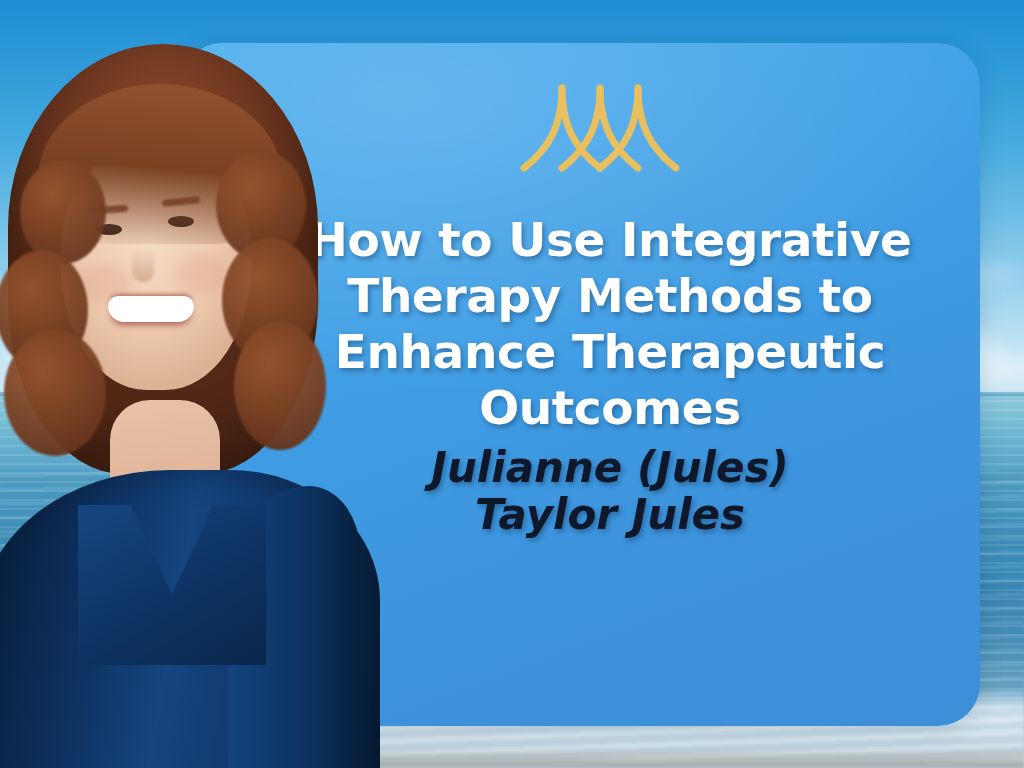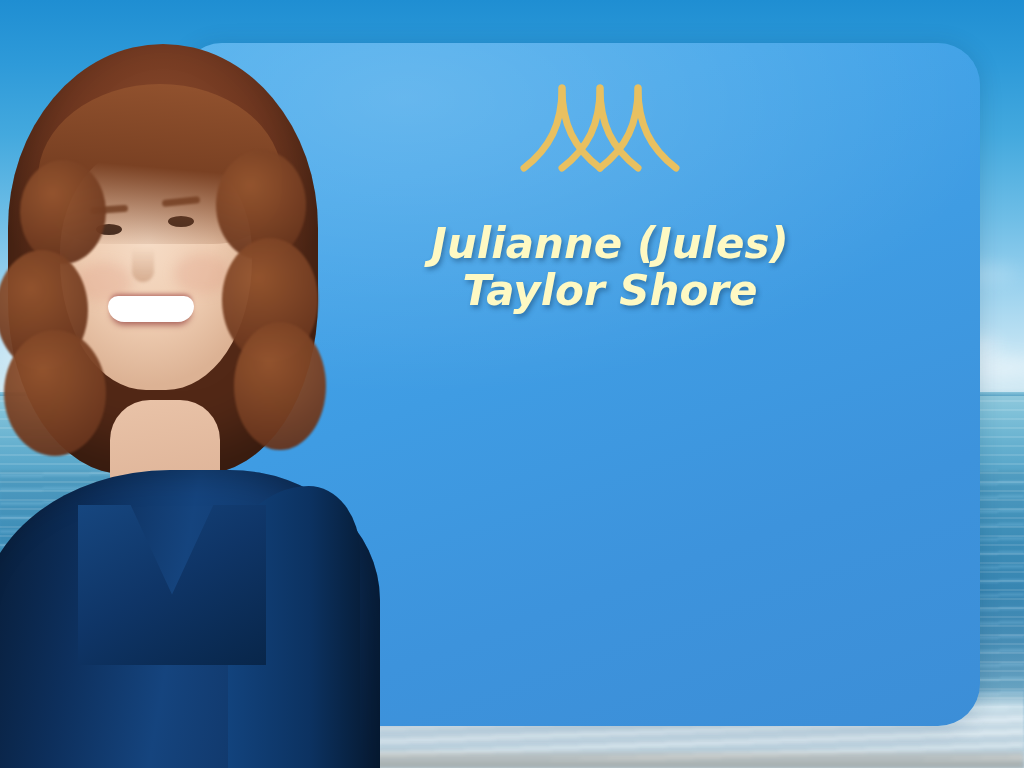--- a/index.html
+++ b/index.html
@@ -191,21 +191,21 @@
     margin: 44px 0 0 0;
     color: #ffffff;
     font-family: "DejaVu Sans", "Liberation Sans", sans-serif;
     font-weight: bold;
     font-size: 36px;
     line-height: 1.1;
     text-shadow: 2px 3px 5px rgba(18,60,100,0.45);
   }
   .speaker {
     margin: 8px 0 0 0;
-    color: #fef9c3;
+    color: #0f172a;
     font-family: "DejaVu Sans", "Liberation Sans", sans-serif;
     font-weight: bold;
     font-style: italic;
     font-size: 42px;
     line-height: 1.13;
     text-shadow: 2px 3px 5px rgba(18,60,100,0.45);
   }
   .speaker .sline { display: block; }
 
   
@@ -382,23 +382,29 @@
         <path d="M42 12 C42 48, 54 72, 80 92"></path>
         <path d="M80 12 C80 48, 68 72, 42 92"></path>
         <path d="M80 12 C80 48, 92 72, 118 92"></path>
         <path d="M118 12 C118 48, 106 72, 80 92"></path>
         <path d="M118 12 C118 48, 130 72, 156 92"></path>
       </g>
     </svg>
   </div>
 
   <div class="content">
+    <h1 class="title">
+      <span class="tline">How to Use Integrative</span>
+      <span class="tline">Therapy Methods to</span>
+      <span class="tline">Enhance Therapeutic</span>
+      <span class="tline">Outcomes</span>
+    </h1>
     <div class="speaker">
       <span class="sline">Julianne (Jules)</span>
-      <span class="sline">Taylor Shore</span>
+      <span class="sline">Taylor Jules</span>
     </div>
   </div>
 
   <div class="presenter">
     <div class="p-hair-back"></div>
     <div class="p-neck"></div>
     <div class="p-chest"></div>
     <div class="p-face"></div>
     <div class="p-brow brow-l"></div>
     <div class="p-brow brow-r"></div>

